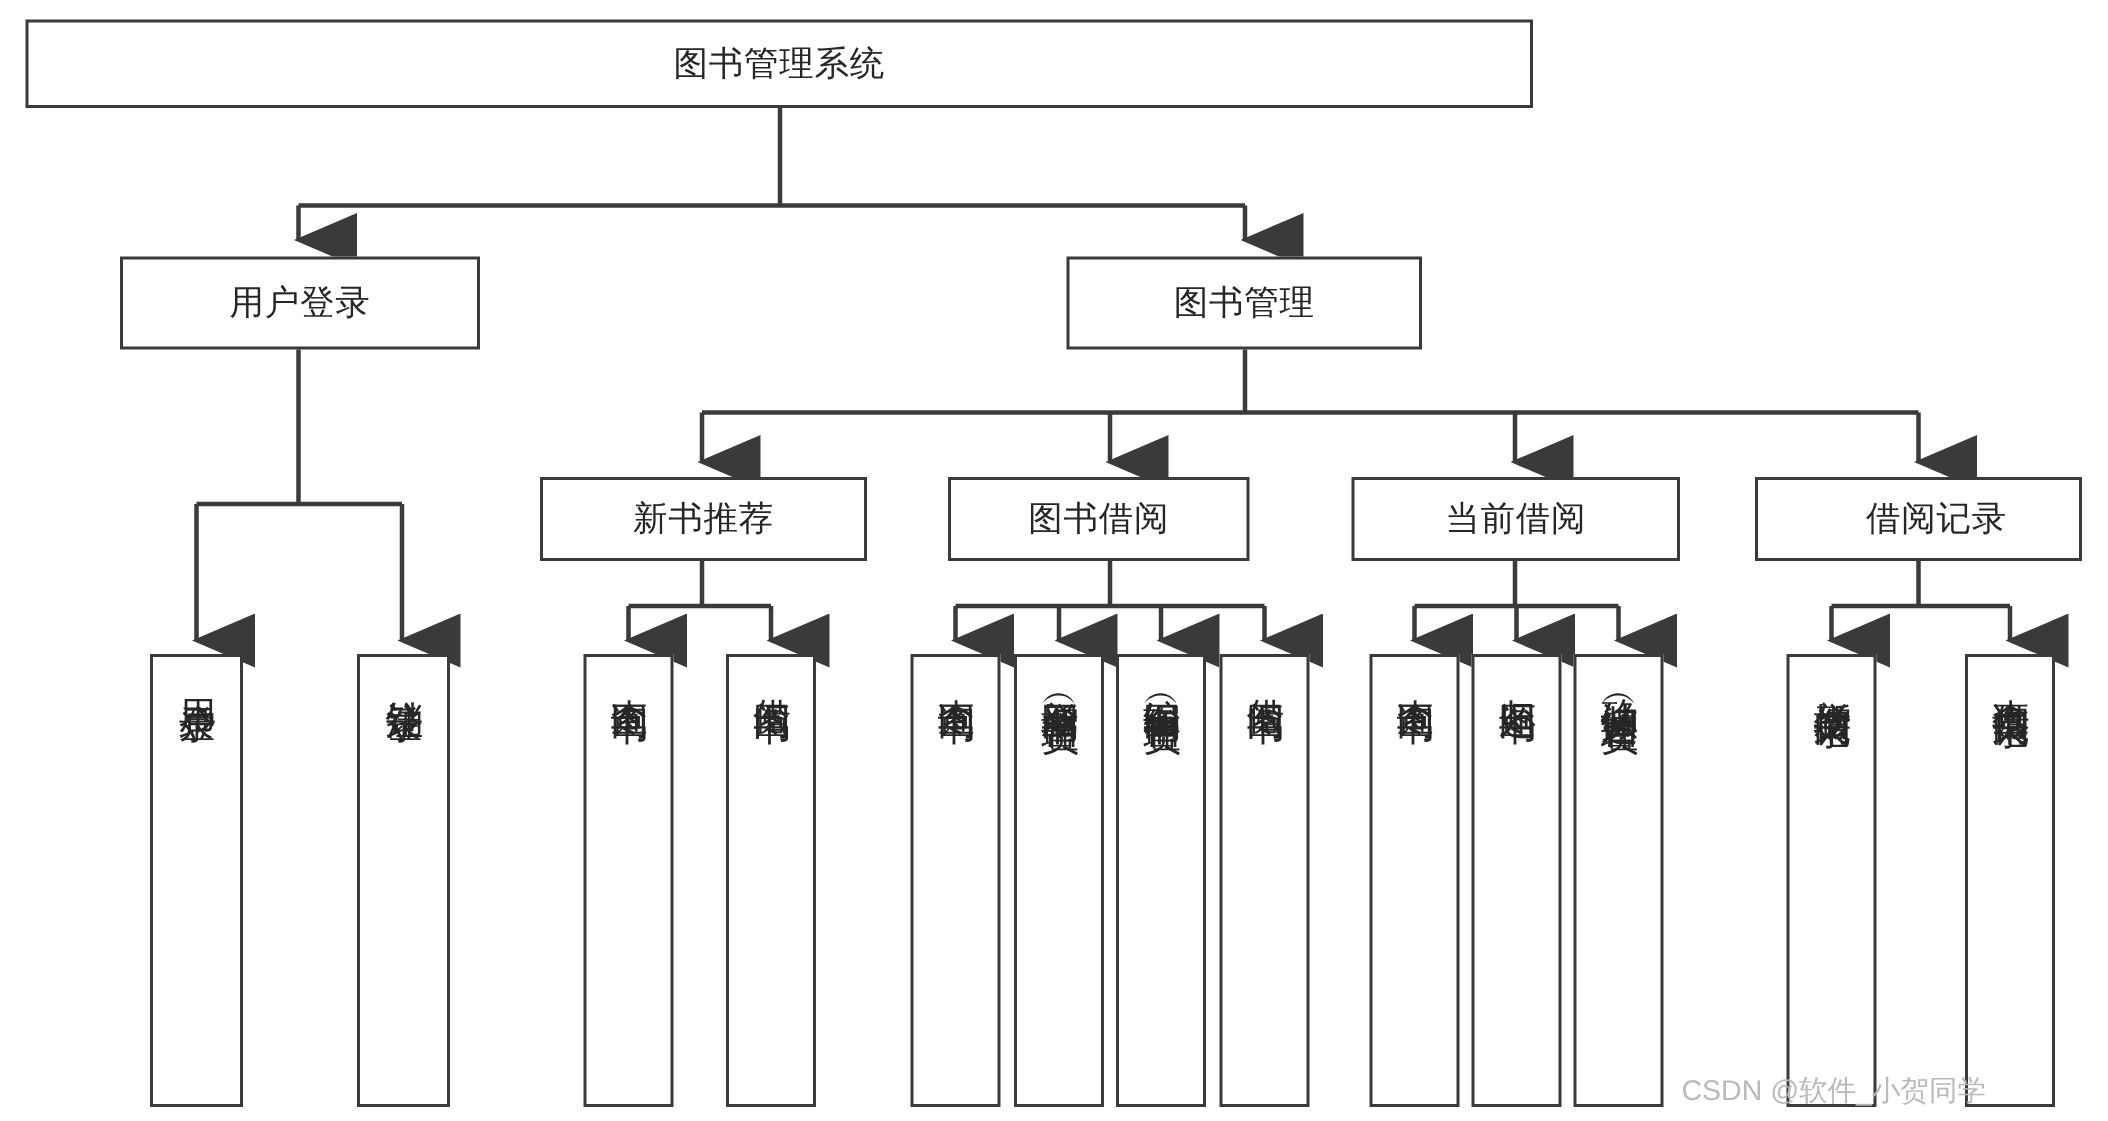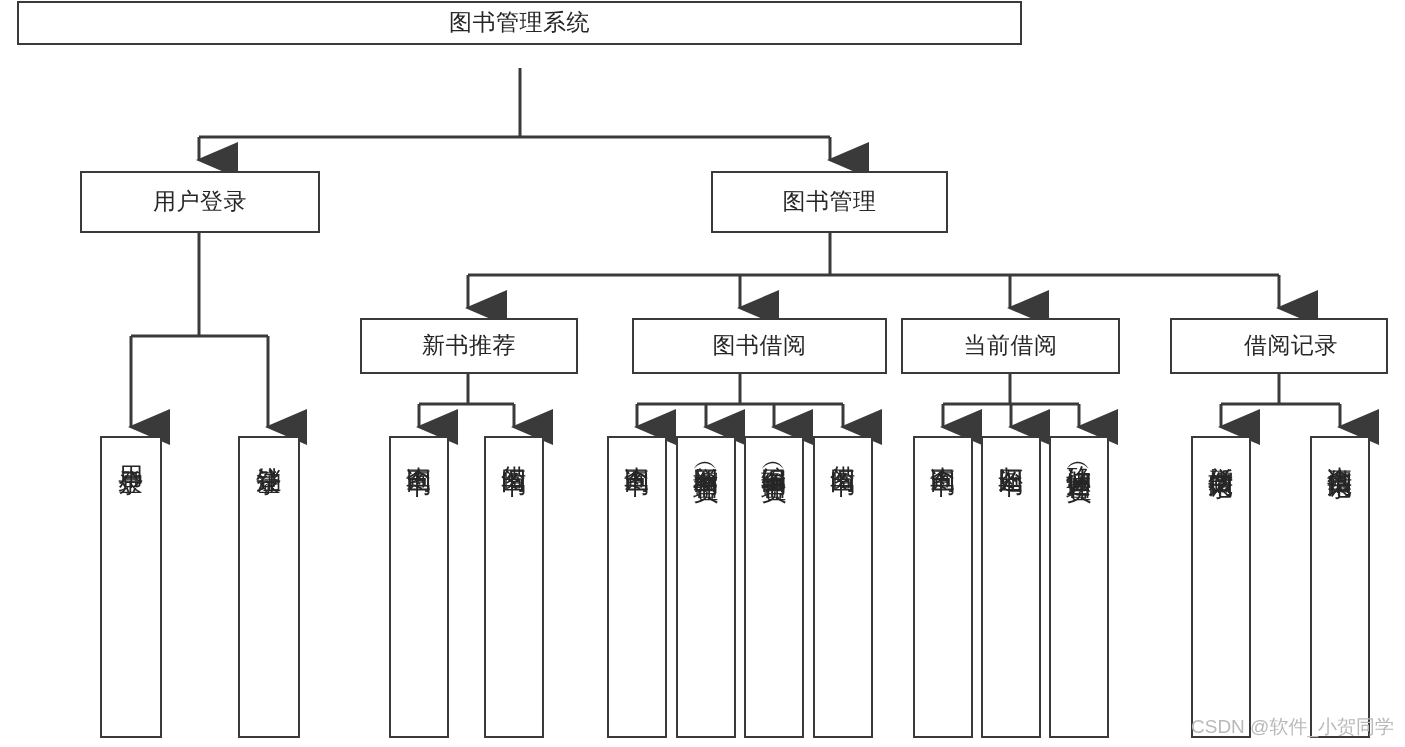--- a/index.html
+++ b/index.html
@@ -119,35 +119,35 @@
       <path d="M1011,404 L1011,427" marker-end="url(#arrow)"></path>
       <path d="M1079,404 L1079,427" marker-end="url(#arrow)"></path>
 
       <path d="M1279,373 L1279,404"></path>
       <path d="M1221,404 L1340,404"></path>
       <path d="M1221,404 L1221,427" marker-end="url(#arrow)"></path>
       <path d="M1340,404 L1340,427" marker-end="url(#arrow)"></path>
     </g>
   </svg>
 
-  <div class="node horiz root" style="left:17px; top:1px; width:1005px; height:44px;">
+  <div class="node horiz root" style="left:17px; top:13px; width:1005px; height:59px;">
     <span class="label">图书管理系统</span>
   </div>
 
   <div class="node horiz" style="left:80px; top:171px; width:240px; height:62px;">
     <span class="label">用户登录</span>
   </div>
   <div class="node horiz" style="left:360px; top:318px; width:218px; height:56px;">
     <span class="label">新书推荐</span>
   </div>
 
   <div class="node horiz" style="left:711px; top:171px; width:237px; height:62px;">
     <span class="label">图书管理</span>
   </div>
-  <div class="node horiz" style="left:632px; top:318px; width:255px; height:56px;">
+  <div class="node horiz" style="left:632px; top:318px; width:201px; height:56px;">
     <span class="label">图书借阅</span>
   </div>
   <div class="node horiz" style="left:901px; top:318px; width:219px; height:56px;">
     <span class="label">当前借阅</span>
   </div>
   <div class="node horiz" style="left:1170px; top:318px; width:218px; height:56px;padding-left:24px;">
     <span class="label">借阅记录</span>
   </div>
 
   <div class="node vert" style="left:100px; top:436px; width:62px; height:302px;">
@@ -187,15 +187,15 @@
     <span class="label">确认归还（管理员）</span>
   </div>
 
   <div class="node vert" style="left:1191px; top:436px; width:60px; height:302px;">
     <span class="label">新增借阅记录</span>
   </div>
   <div class="node vert" style="left:1310px; top:436px; width:60px; height:302px;">
     <span class="label">查询借阅记录</span>
   </div>
 
-  <div class="watermark" style="left:1191px; top:714px;">CSDN @软件_小贺同学</div>
+  <div class="watermark" style="left:1121px; top:714px;">CSDN @软件_小贺同学</div>
 
 </div>
 
 </body></html>

